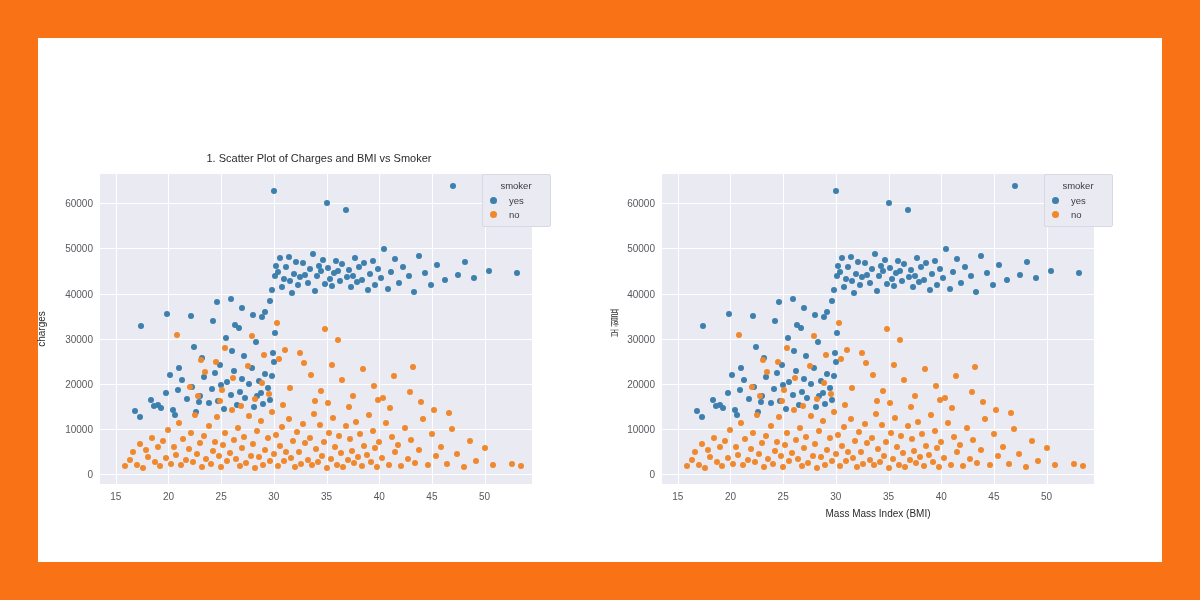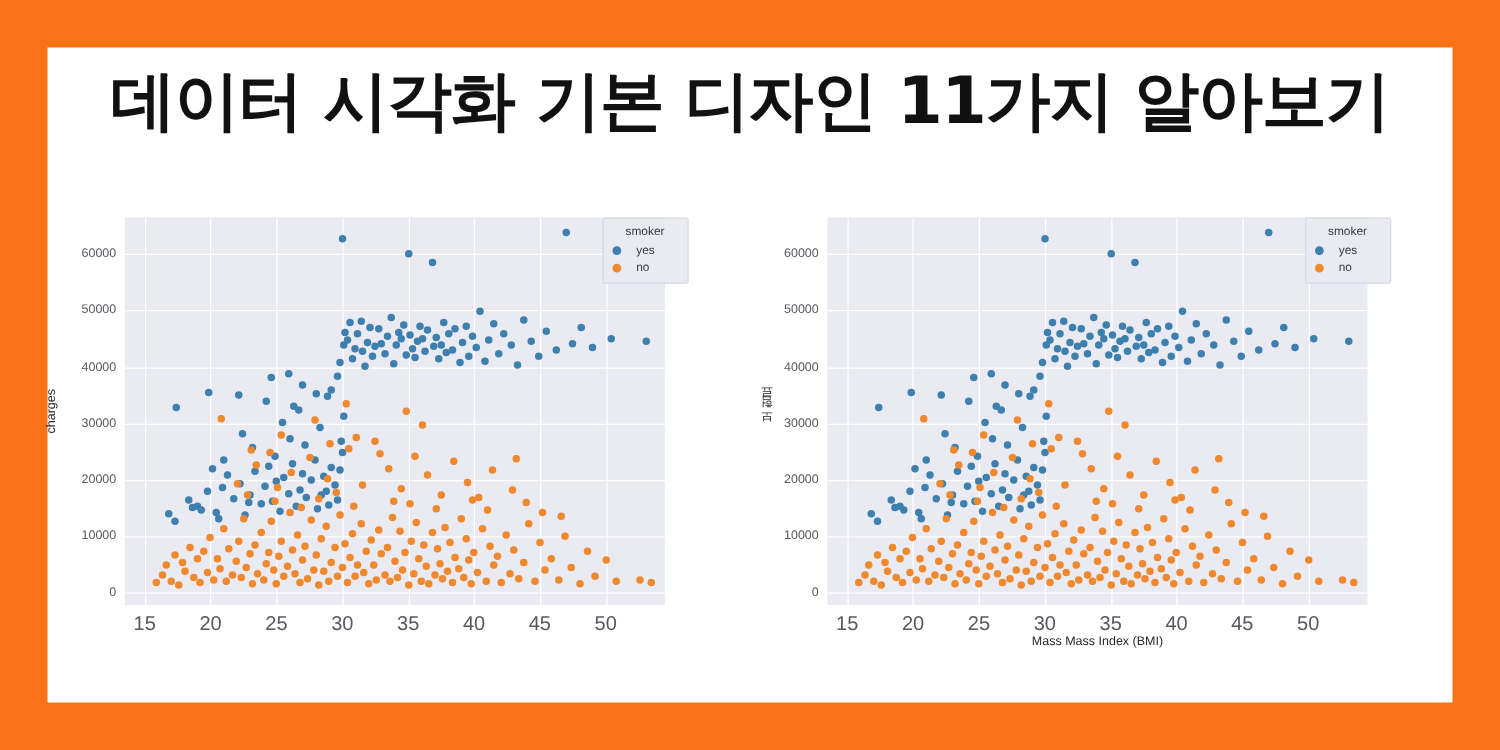--- a/index.html
+++ b/index.html
@@ -100,21 +100,21 @@
     transform: translateY(-50%);
     font-size: 10px;
     color: #58585f;
     white-space: nowrap;
   }
   .xtick {
     position: absolute;
     top: 100%;
     margin-top: 7px;
     transform: translateX(-50%);
-    font-size: 16px;
+    font-size: 10px;
     color: #58585f;
     white-space: nowrap;
     text-align: center;
   }
   .xlabel {
     position: absolute;
     top: 100%;
     margin-top: 24px;
     left: 0;
     width: 432px;
@@ -168,25 +168,25 @@
   .legend-dot.yes { background: #3d7fad; }
   .legend-dot.no  { background: #f0882e; }
   .legend-label { font-size: 9.5px; color: #3a3a42; }
 </style>
 </head>
 <body>
 
 <div id="frame">
   <div id="inner">
 
-    <div id="title">데이터 시각화 기본 디자인 11가지 알아보기</div>
 
     <div class="charts">
 
       <div class="chart">
+        <div class="chart-title">1. Scatter Plot of Charges and BMI vs Smoker</div>
         <div class="plot-wrap">
           <div class="plot-area" id="plot-left">
               <div class="gridline-h" style="top: 300.073px;"></div>
               <div class="gridline-h" style="top: 254.949px;"></div>
               <div class="gridline-h" style="top: 209.825px;"></div>
               <div class="gridline-h" style="top: 164.702px;"></div>
               <div class="gridline-h" style="top: 119.578px;"></div>
               <div class="gridline-h" style="top: 74.4541px;"></div>
               <div class="gridline-h" style="top: 29.3304px;"></div>
               <div class="gridline-v" style="left: 15.8049px;"></div>

